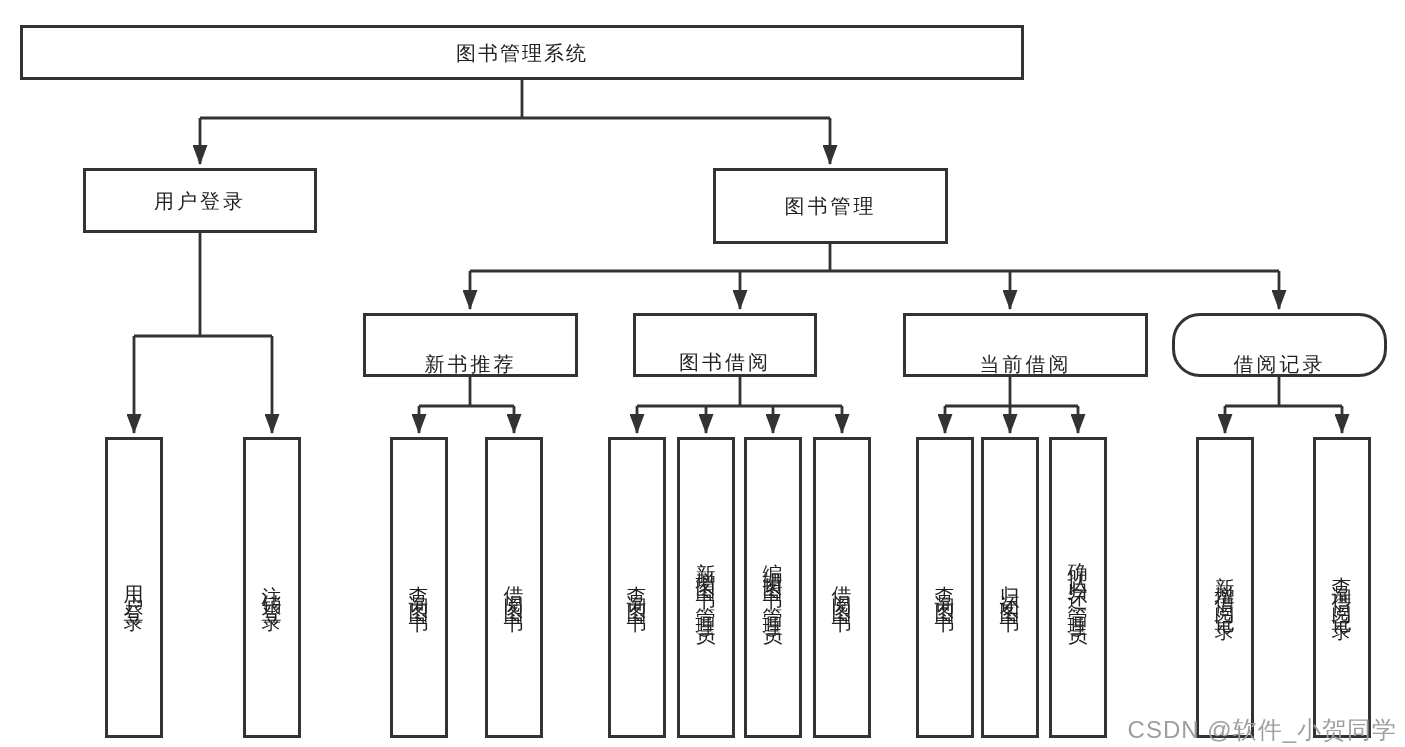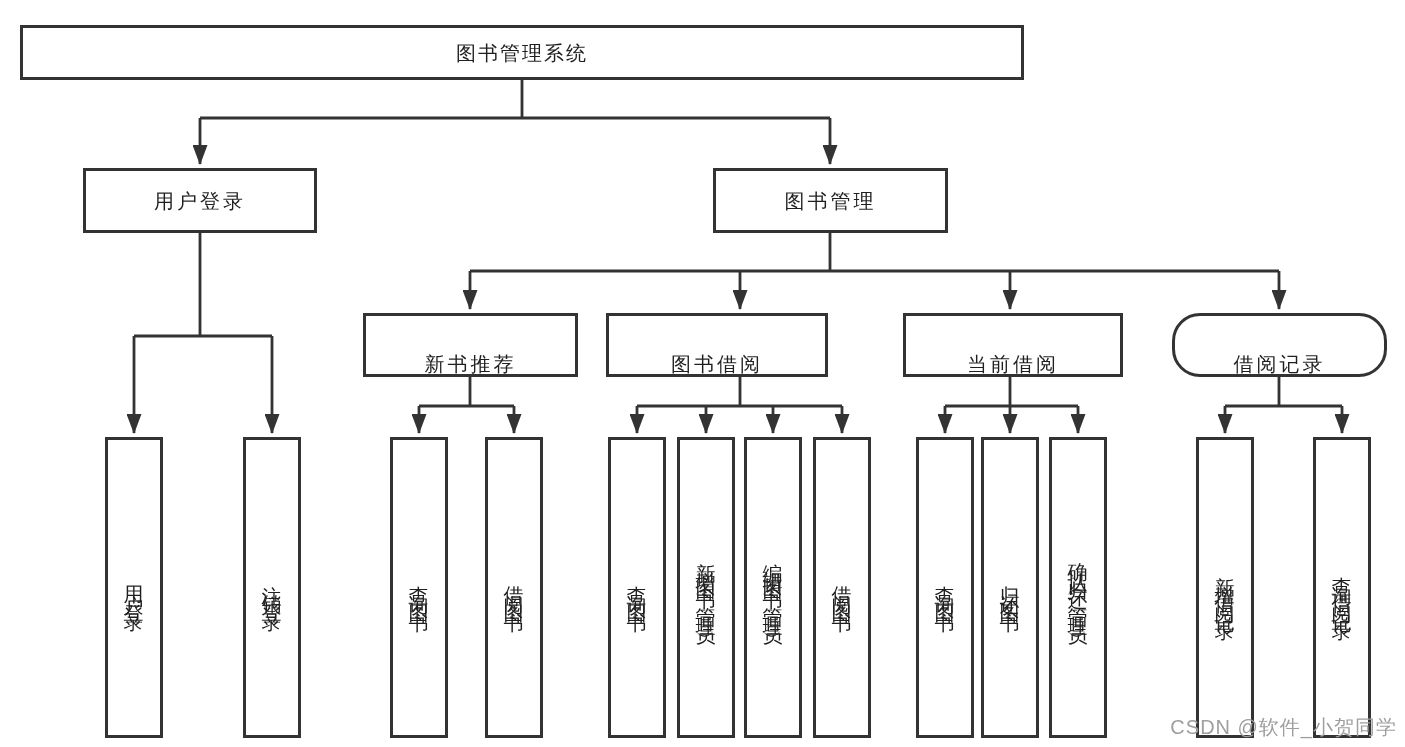--- a/index.html
+++ b/index.html
@@ -31,44 +31,44 @@
     writing-mode: vertical-rl;
     text-orientation: mixed;
     letter-spacing: 9px;
     font-size: 20px;
     width: 58px;
     height: 301px;
     top: 437px;
   }
   .root    { left: 20px;  top: 13px;  width: 1004px; height: 55px; margin-top: 12px; }
   .n-user  { left: 83px;  top: 168px; width: 234px;  height: 65px; }
-  .n-mgmt  { left: 713px; top: 168px; width: 235px;  height: 65px; }
+  .n-mgmt  { left: 713px; top: 168px; width: 235px;  height: 76px; }
   .l3 { top: 313px; height: 64px; align-items: flex-end; }
   .n-newbook { left: 363px;  width: 215px; }
-  .n-borrow  { left: 606px;  width: 222px; }
-  .n-current { left: 903px;  width: 220px; }
+  .n-borrow  { left: 633px;  width: 184px; font-family: Liberation Mono, monospace; }
+  .n-current { left: 903px;  width: 245px; }
   .n-records { left: 1172px; width: 215px; border-radius: 28px; }
   .leaf-ul1 { left: 105px; }
   .leaf-ul2 { left: 243px; }
   .leaf-nb1 { left: 390px; }
   .leaf-nb2 { left: 485px; }
   .leaf-bb1 { left: 608px; }
   .leaf-bb2 { left: 677px; }
   .leaf-bb3 { left: 744px; }
   .leaf-bb4 { left: 813px; }
   .leaf-cb1 { left: 916px; }
   .leaf-cb2 { left: 981px; }
   .leaf-cb3 { left: 1049px; }
   .leaf-br1 { left: 1196px; }
   .leaf-br2 { left: 1313px; }
   .watermark {
     position: absolute;
     top: 714px;
     right: 8px;
-    font-size: 20px;
+    font-size: 24px;
     color: #9e9e9e;
     letter-spacing: 1px;
     white-space: nowrap;
   }
 </style>
 </head>
 <body>
 
 <div class="stage">
 

